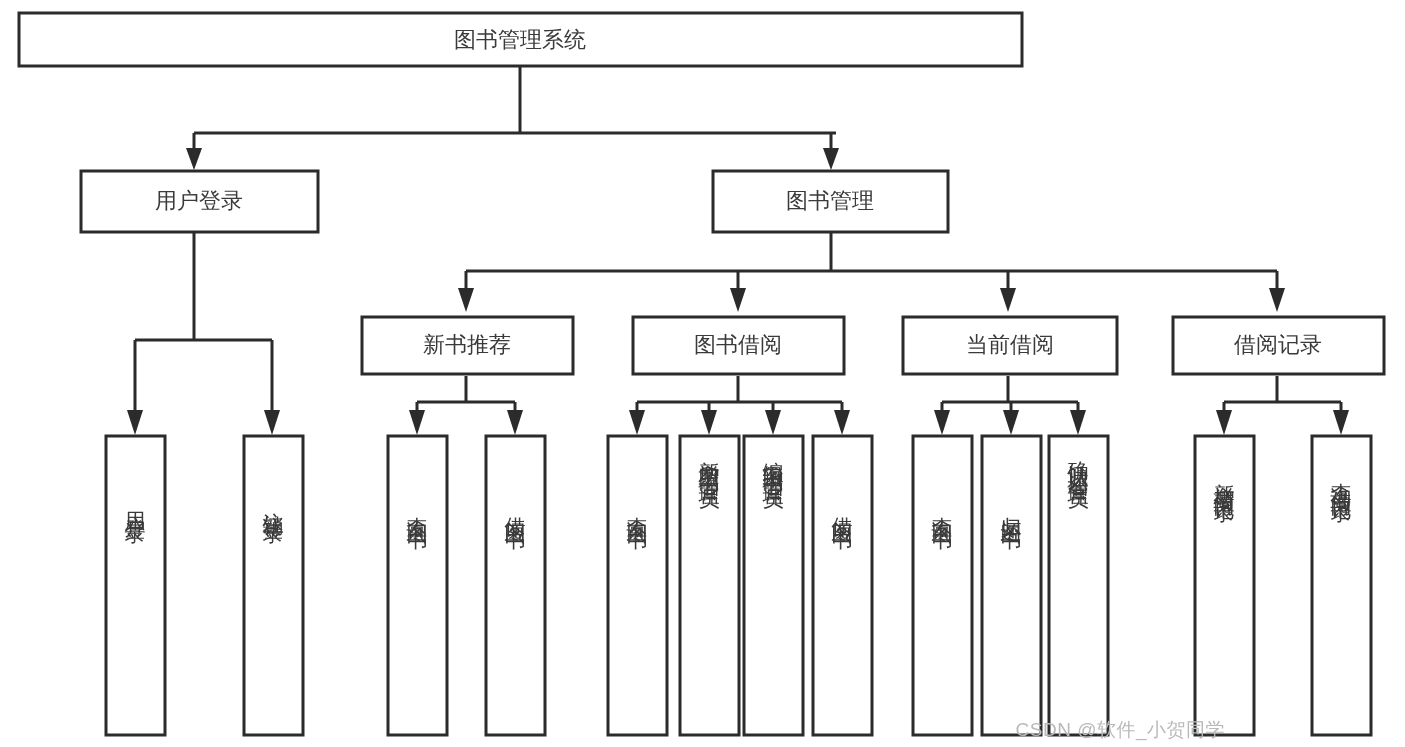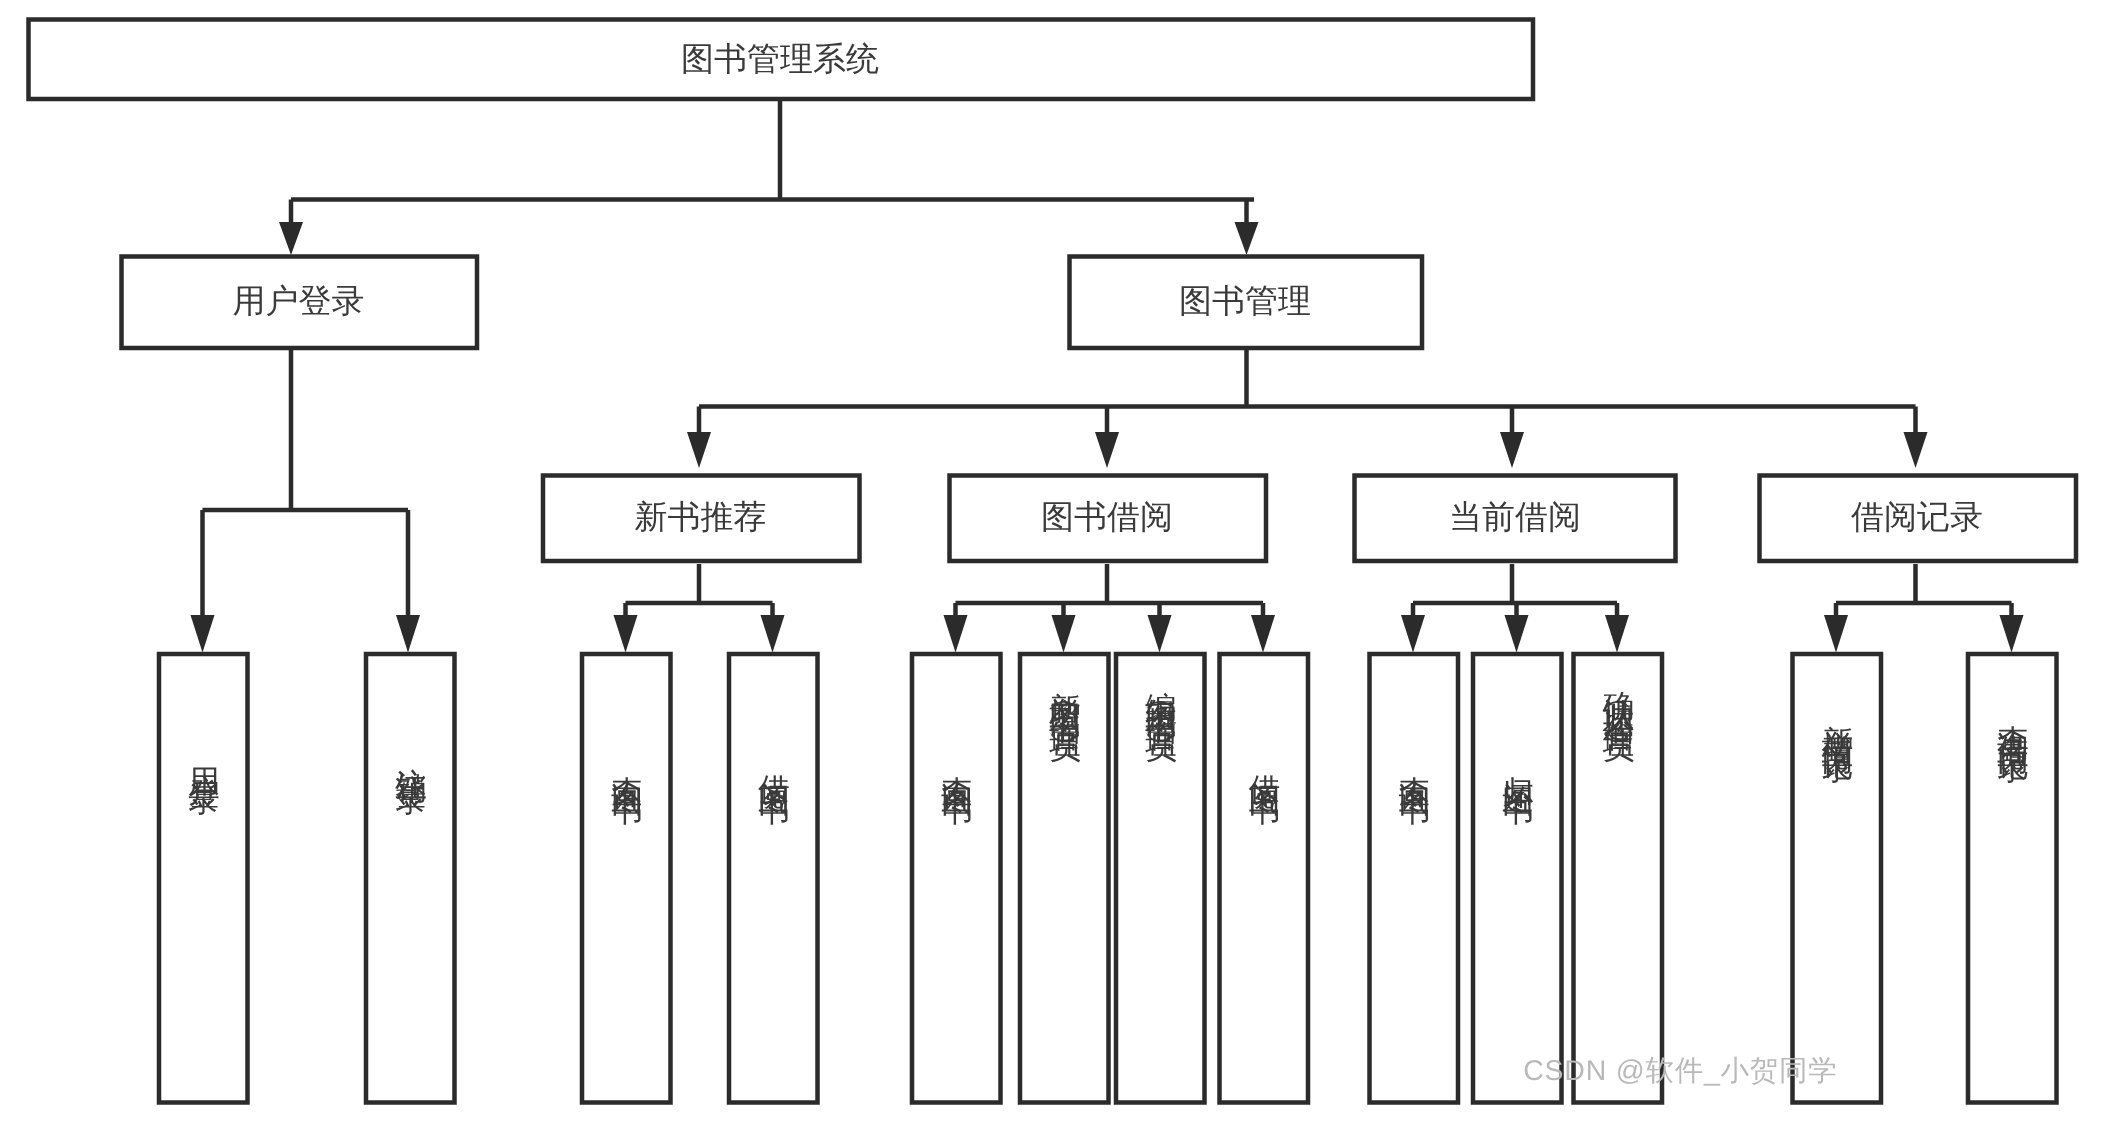--- a/index.html
+++ b/index.html
@@ -55,21 +55,21 @@
     font-family: "Liberation Sans", "DejaVu Sans", sans-serif;
     font-size: 21px;
     line-height: 1;
     letter-spacing: 4px;
     color: #3a3a3a;
     white-space: nowrap;
   }
   .watermark {
     position: absolute;
     right: 8px;
-    bottom: 20px;
+    bottom: 4px;
     font-family: "Liberation Sans", "DejaVu Sans", sans-serif;
     font-size: 19px;
     color: #b9b9b9;
     letter-spacing: 0.5px;
     white-space: nowrap;
   }
 </style>
 </head>
 <body>
 

